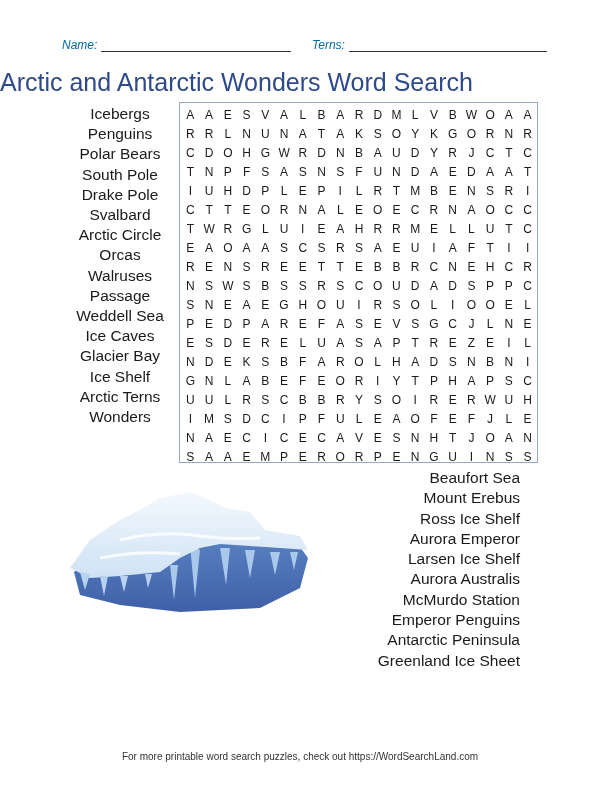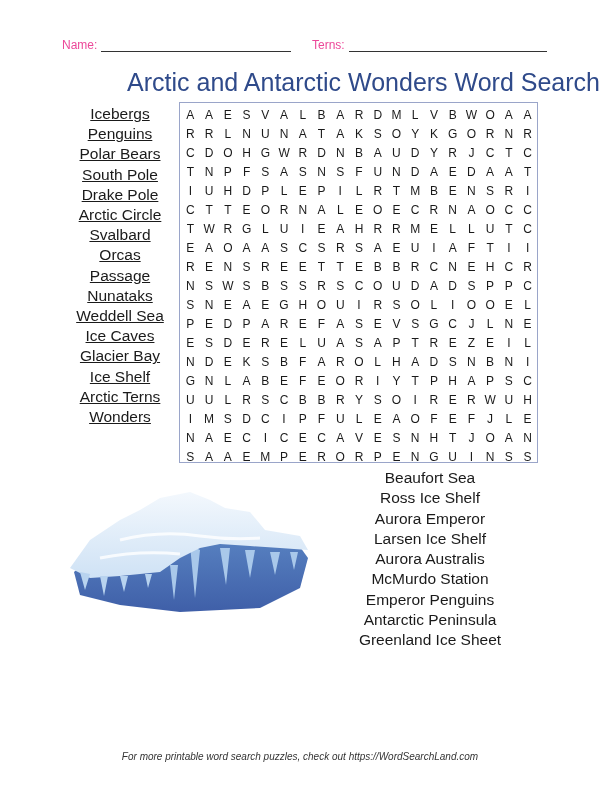--- a/index.html
+++ b/index.html
@@ -1,29 +1,29 @@
 <!DOCTYPE html>
 <html><head>
 <meta charset="utf-8">
 <style>
   html, body { margin:0; padding:0; background:#ffffff; }
   body { width:600px; height:800px; position:relative; overflow:hidden; font-family:"Liberation Sans", sans-serif; color:#1a1a1a; }
-  .hdr { position:absolute; top:38px; font-size:12px; color:#ec4899; }
+  .hdr { position:absolute; top:38px; font-size:12px; color:#0369a1;font-style:italic; }
   .hdr .line { display:inline-block; border-bottom:1px solid #333; vertical-align:bottom; height:12px; margin-left:4px; }
   #name-field { left:62px; }
   #date-field { left:312px; }
-  .title { position:absolute; top:68px; left:0; width:600px; text-align:right; font-size:25px; color:#2f4a8a; }
+  .title { position:absolute; top:68px; left:0; width:600px; text-align:left; font-size:25px; color:#2f4a8a; }
   .grid { position:absolute; left:179px; top:102px; width:359px; height:361px; border:1.5px solid #9aa5c9; box-sizing:border-box; padding:3px 0 0 0; }
   .grid-row { display:flex; height:19px; padding-left:1px; }
   .cell { width:18.9px; text-align:center; font-size:12px; line-height:19px; color:#1a1a1a; }
-  .list-left { position:absolute; left:60px; top:104px; width:120px; text-align:center; font-size:15.5px; line-height:20.2px;text-decoration:underline; }
-  .list-right { position:absolute; left:340px; top:468px; width:180px; text-align:center; font-size:15.5px; line-height:20.3px; }
+  .list-left { position:absolute; left:60px; top:104px; width:120px; text-align:center; font-size:15.5px; line-height:20.2px; }
+  .list-right { position:absolute; left:340px; top:468px; width:180px; text-align:right; font-size:15.5px; line-height:20.3px; }
   .word { display:block; white-space:nowrap; }
   .iceberg { position:absolute; left:60px; top:480px; width:255px; height:140px; }
-  .footer { position:absolute; top:751px; left:0; width:600px; text-align:center; font-size:10px; color:#333;font-style:italic; }
+  .footer { position:absolute; top:751px; left:0; width:600px; text-align:center; font-size:10px; color:#333; }
 </style>
 </head>
 <body>
 
 <div class="hdr" id="name-field">
   <span>Name:</span><span class="line" style="width:190px"></span>
 </div>
 <div class="hdr" id="date-field">
   <span>Terns:</span><span class="line" style="width:198px"></span>
 </div>
@@ -431,34 +431,35 @@
       <span class="cell">S</span>
     </div>
   </div>
 
 <div class="list-left" id="list-left">
     <span class="word">Icebergs</span>
     <span class="word">Penguins</span>
     <span class="word">Polar Bears</span>
     <span class="word">South Pole</span>
     <span class="word">Drake Pole</span>
+    <span class="word">Svalbard</span>
     <span class="word">Arctic Circle</span>
-    <span class="word">Svalbard</span>
     <span class="word">Orcas</span>
+    <span class="word">Walruses</span>
     <span class="word">Passage</span>
-    <span class="word">Nunataks</span>
     <span class="word">Weddell Sea</span>
     <span class="word">Ice Caves</span>
     <span class="word">Glacier Bay</span>
     <span class="word">Ice Shelf</span>
     <span class="word">Arctic Terns</span>
     <span class="word">Wonders</span>
   </div>
 <div class="list-right" id="list-right">
     <span class="word">Beaufort Sea</span>
+    <span class="word">Mount Erebus</span>
     <span class="word">Ross Ice Shelf</span>
     <span class="word">Aurora Emperor</span>
     <span class="word">Larsen Ice Shelf</span>
     <span class="word">Aurora Australis</span>
     <span class="word">McMurdo Station</span>
     <span class="word">Emperor Penguins</span>
     <span class="word">Antarctic Peninsula</span>
     <span class="word">Greenland Ice Sheet</span>
   </div>
 

